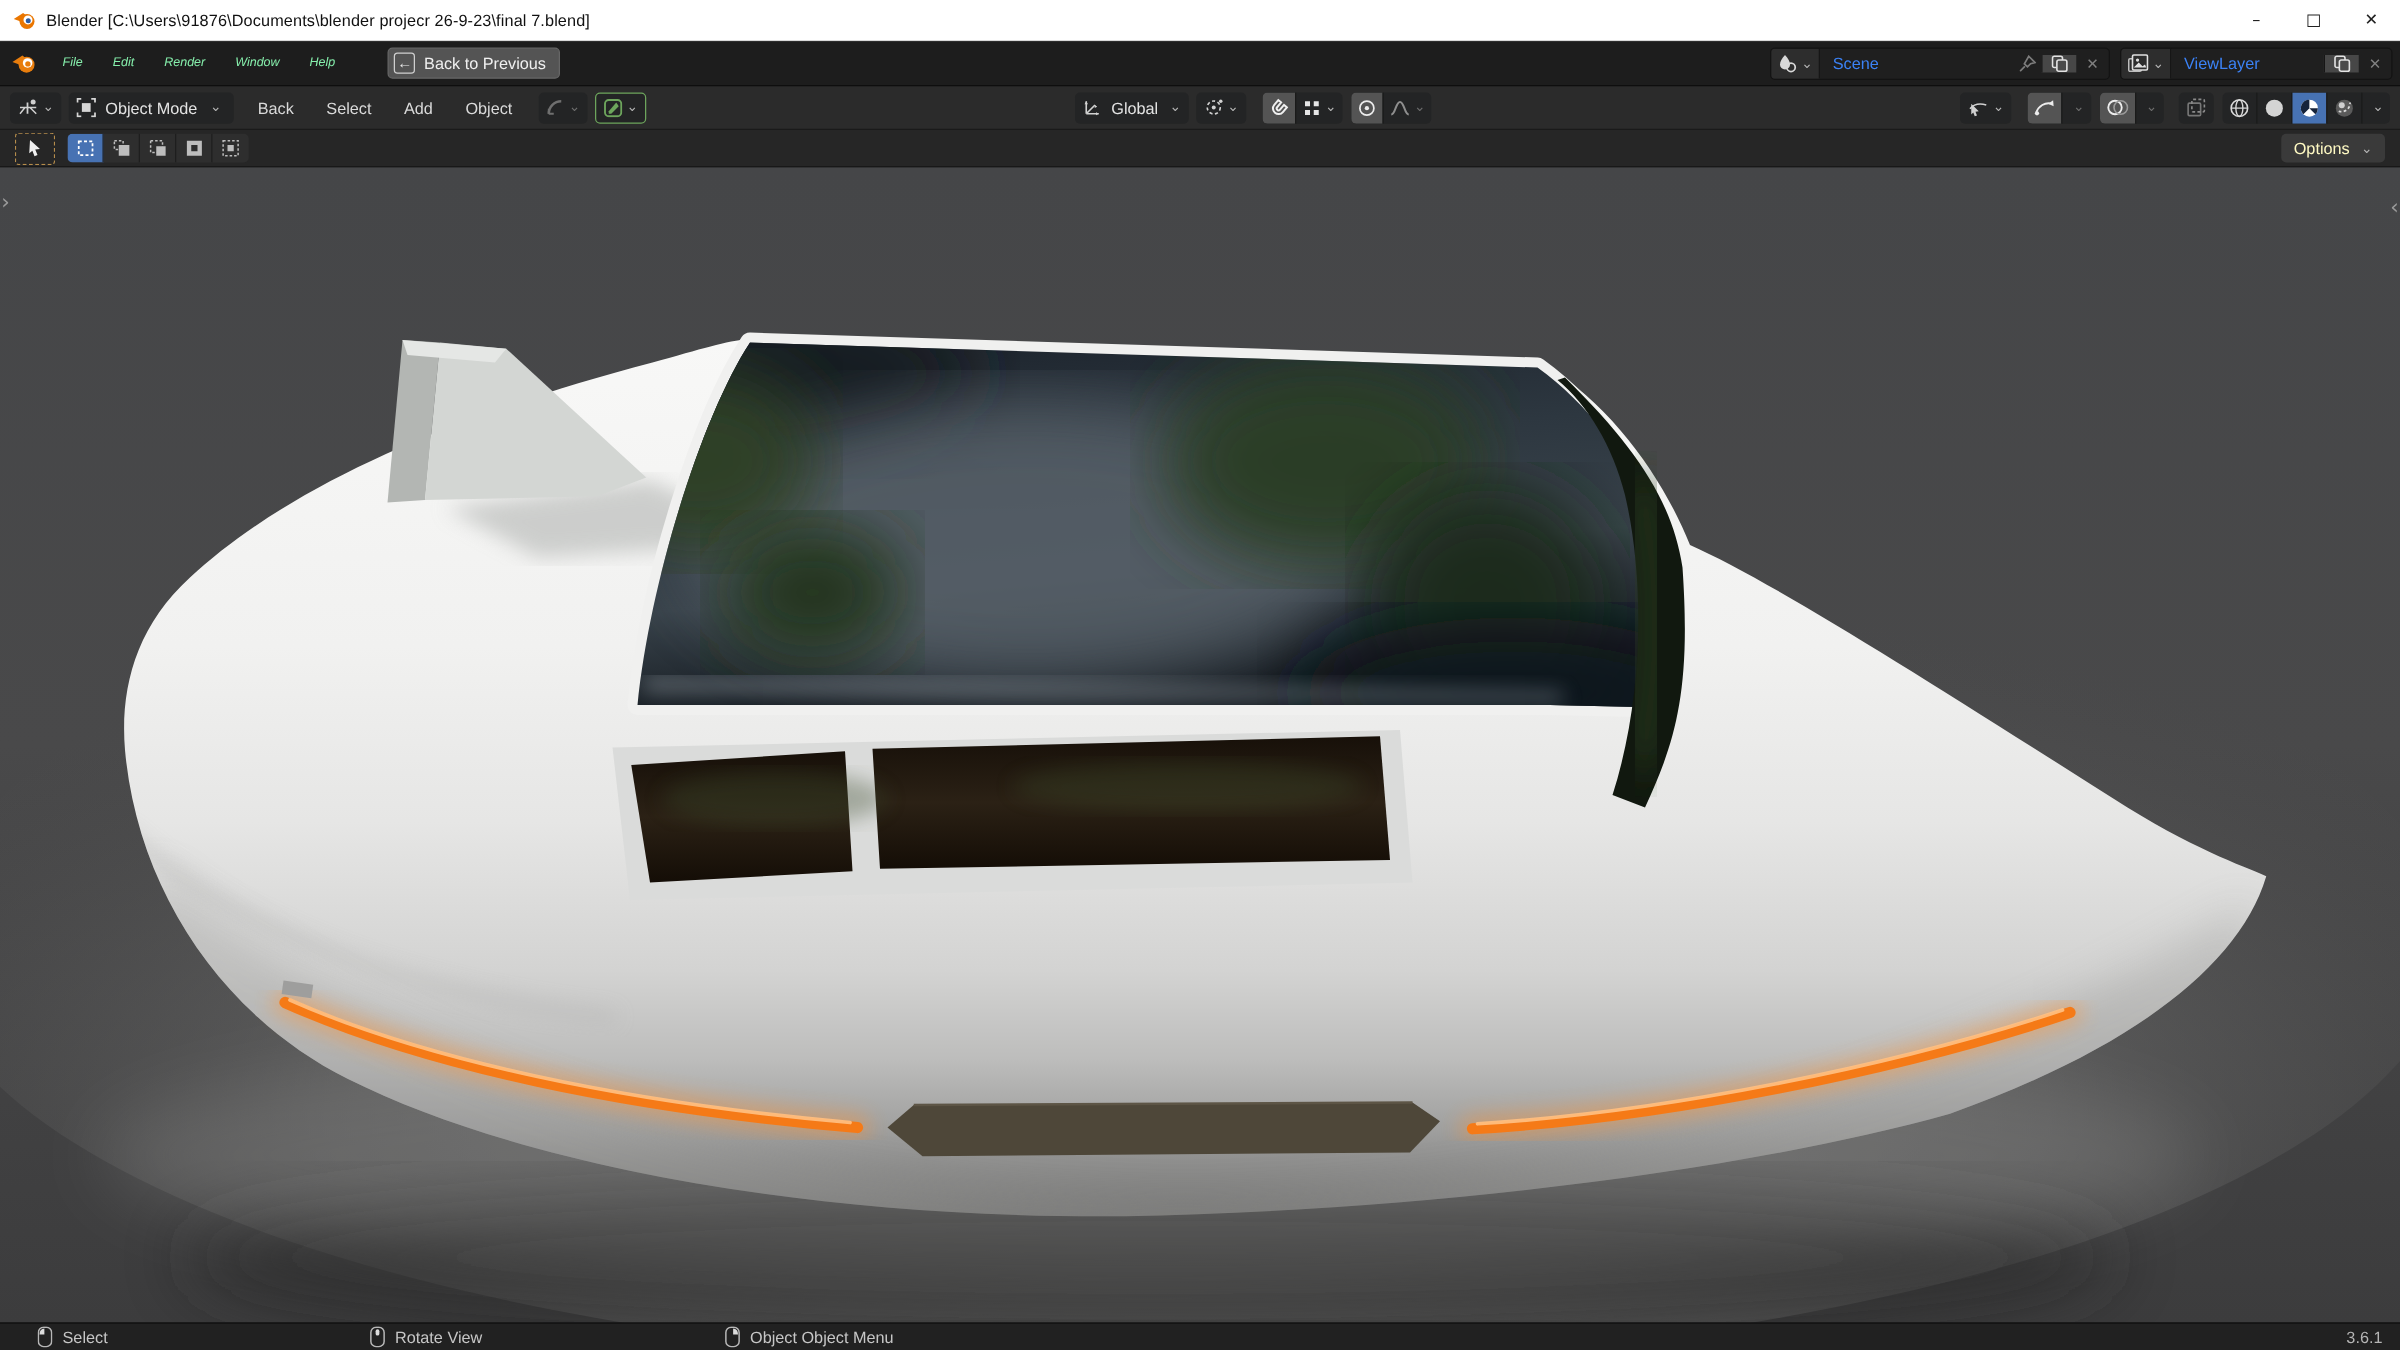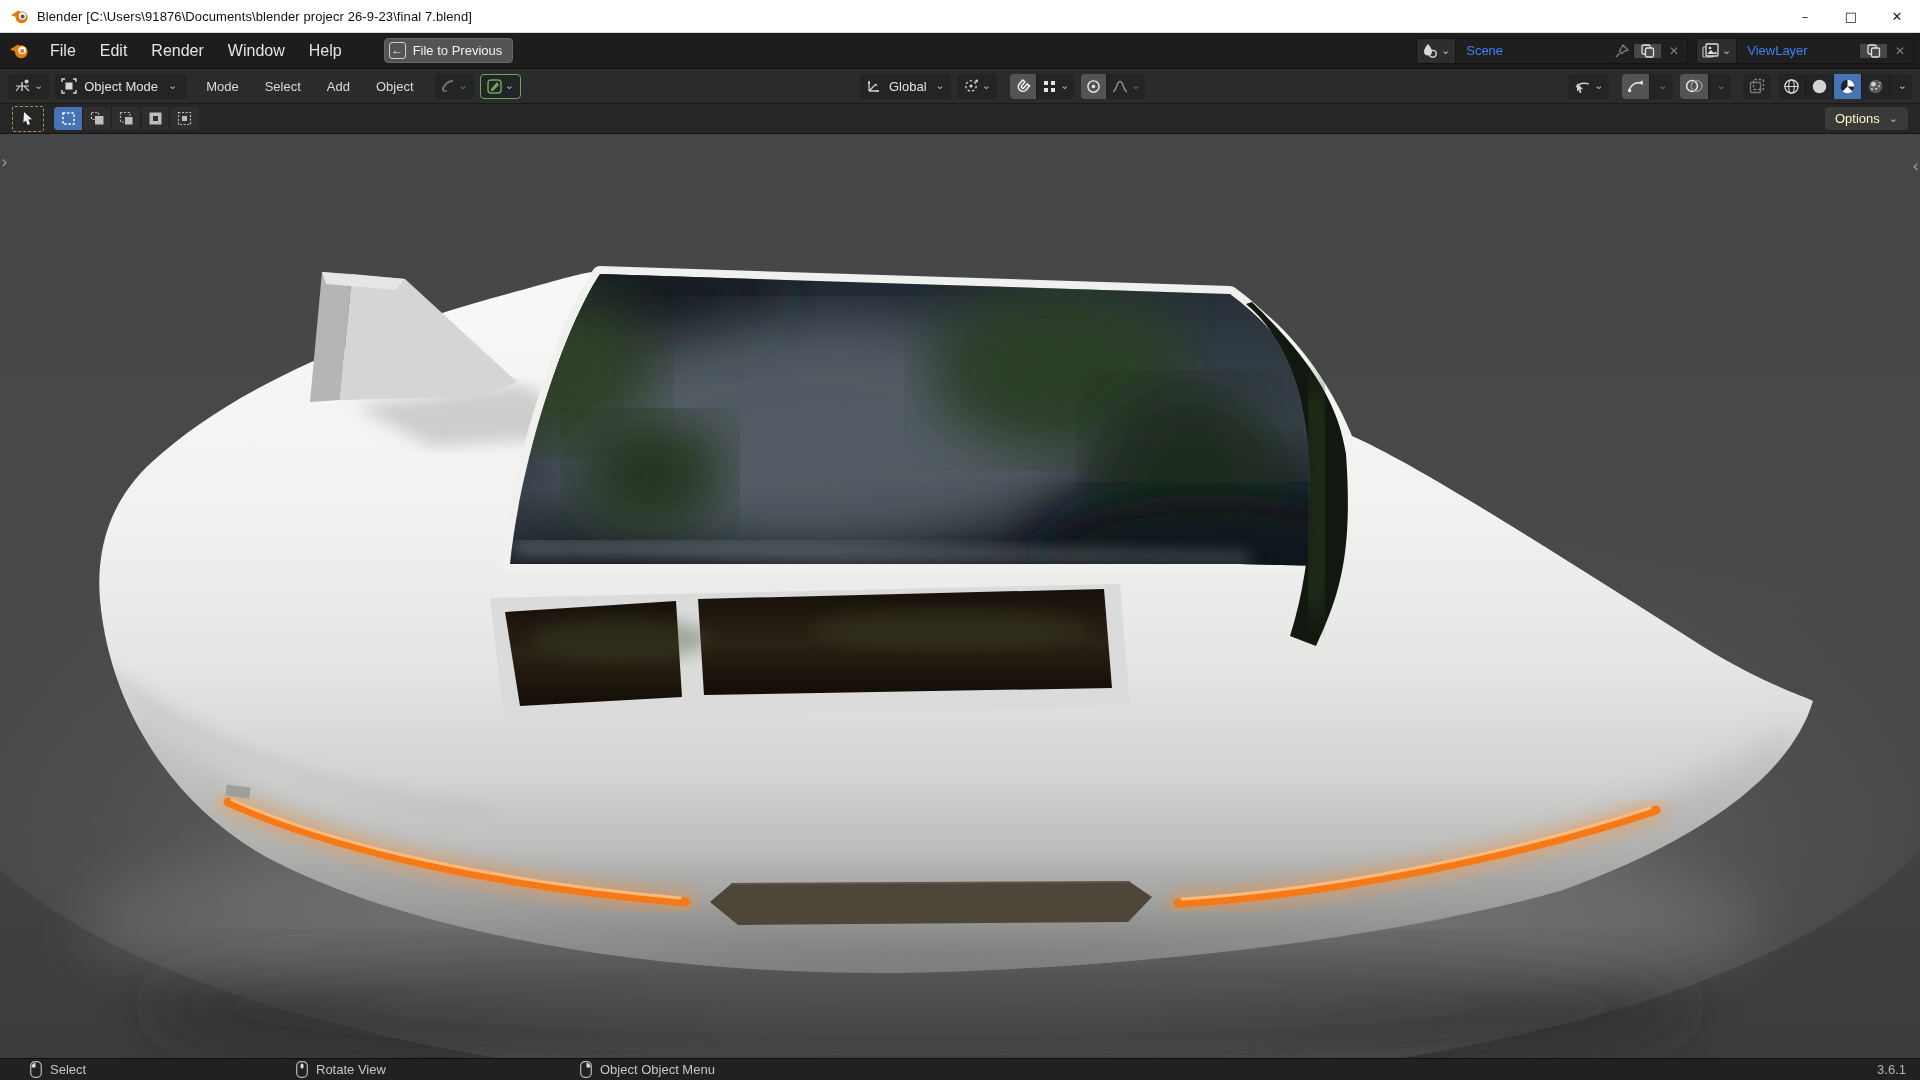--- a/index.html
+++ b/index.html
@@ -12,21 +12,21 @@
     border-bottom:1px solid #d8d8d8; }
   .titlebar .logo { margin:0 8px 0 10px; }
   .titlebar .title { font-size:13px; color:#111; letter-spacing:.1px; }
   .wincontrols { margin-left:auto; display:flex; height:33px; }
   .winbtn { width:46px; height:33px; display:flex; align-items:center; justify-content:center;
     font-size:13px; color:#222; font-family:"DejaVu Sans",sans-serif; }
 
   
   .topbar { height:36px; background:#1d1d1d; display:flex; align-items:center;
     border-bottom:1px solid #0e0e0e; padding:0 6px 0 8px; }
-  .topbar .menuitem { color:#e5e5e5; font-size:16px; padding:4px 12px; border-radius:4px; }
+  .topbar .menuitem { color:#86efac; font-size:10px; padding:4px 12px; border-radius:4px;font-style:italic; }
   .backbtn { margin-left:30px; background:#545454; border:1px solid #666;
     border-radius:4px; height:25px; display:flex; align-items:center; padding:0 10px 0 4px; }
   .backbtn .arrowbox { width:17px; height:17px; border:1px solid #cfcfcf; border-radius:3px;
     color:#e8e8e8; font-size:12px; line-height:15px; text-align:center; margin-right:7px; }
   .backbtn .lbl { color:#f0f0f0; font-size:13px; }
   .idblock { background:#1f1f1f; border:1px solid #131313; border-radius:4px; height:26px;
     display:flex; align-items:center; overflow:hidden; }
   .idblock .iconbtn { background:#2d2d2d; height:100%; display:flex; align-items:center;
     padding:0 5px; border-right:1px solid #161616; }
   .idblock .name { color:#3b82f6; font-size:13px; padding:0 10px; }
@@ -111,21 +111,21 @@
       <circle cx="12.6" cy="7.6" r="2" fill="#e87d0d"></circle>
     </svg>
     <span class="menuitem">File</span>
     <span class="menuitem">Edit</span>
     <span class="menuitem">Render</span>
     <span class="menuitem">Window</span>
     <span class="menuitem">Help</span>
 
     <div class="backbtn">
       <span class="arrowbox">←</span>
-      <span class="lbl">File to Previous</span>
+      <span class="lbl">Back to Previous</span>
     </div>
 
     <div style="margin-left:auto; display:flex; align-items:center; gap:8px;">
 
       <div class="idblock" style="width:272px">
         <div class="iconbtn">
           <svg width="16" height="16" viewBox="0 0 16 16">
             <path d="M6,1 C8.5,4 10,6 10,8.6 A4,4 0 0 1 2,8.6 C2,6 3.5,4 6,1 Z" fill="#d8d8d8"></path>
             <circle cx="10.8" cy="10.8" r="3.4" fill="none" stroke="#d8d8d8" stroke-width="1.4"></circle>
           </svg>
@@ -182,21 +182,21 @@
 
     <div class="hbtn" style="padding-right:10px">
       <svg width="16" height="16" viewBox="0 0 16 16">
         <path d="M1,4 V1 H4 M12,1 H15 V4 M15,12 V15 H12 M4,15 H1 V12" stroke="#d6d6d6" stroke-width="1.4" fill="none"></path>
         <rect x="4.5" y="4.5" width="7" height="7" fill="#d6d6d6"></rect>
       </svg>
       <span class="txt">Object Mode</span>
       <span class="chev" style="margin-left:10px">⌄</span>
     </div>
 
-    <span class="hmenu">Mode</span>
+    <span class="hmenu">Back</span>
     <span class="hmenu">Select</span>
     <span class="hmenu">Add</span>
     <span class="hmenu">Object</span>
 
     <div class="hbtn" style="margin-left:8px">
       <svg width="15" height="15" viewBox="0 0 15 15">
         <path d="M2,12 A10,10 0 0 1 12,2" stroke="#6f6f6f" stroke-width="2" fill="none"></path>
         <path d="M2,12 L2,8 M2,12 L6,12" stroke="#6f6f6f" stroke-width="1.5"></path>
       </svg>
       <span class="chev dim">⌄</span>

